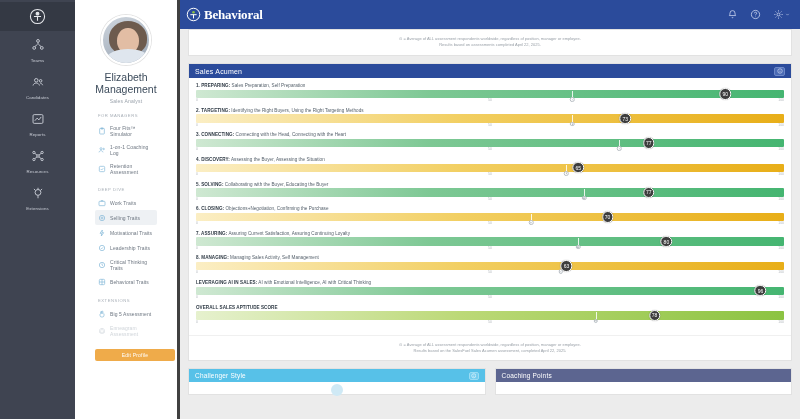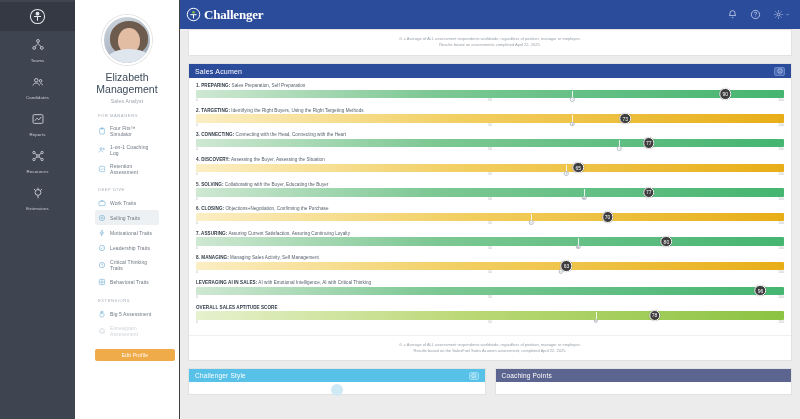--- a/index.html
+++ b/index.html
@@ -24,21 +24,21 @@
   .rail-item {
     width: 75px; padding: 7px 0 5px; display: flex; flex-direction: column;
     align-items: center; gap: 2px; cursor: pointer;
   }
   .rail-item svg { width: 14px; height: 14px; }
   .rail-item .lbl { color: #c9cdd6; font-size: 4.4px; letter-spacing: .1px; }
 
   
   .profile {
     width: 105px; flex: 0 0 105px; background: #ffffff;
-    border-right: 1px solid #404040; padding: 10px 20px 0; position: relative;
+    border-right: 3px solid #404040; padding: 10px 20px 0; position: relative;
   }
   .avatar {
     width: 50px; height: 50px; border-radius: 50%; margin: 5px auto 0;
     background: linear-gradient(160deg,#cfd6de 0%,#b7c0cb 45%,#9aa6b4 100%);
     border: 2px solid #fff; box-shadow: 0 0 0 1px #e3e3e3; overflow: hidden;
     position: relative;
   }
   .avatar .hair { position:absolute; left:6px; top:4px; width:38px; height:34px;
      border-radius:50% 50% 44% 44%; background:#6d5b4e; }
   .avatar .face { position:absolute; left:14px; top:11px; width:22px; height:26px;
@@ -344,21 +344,21 @@
   <div class="right">
     <div class="topbar">
       <div class="brand">
         <span class="bmark">
           <svg viewBox="0 0 24 24" fill="none" stroke="#ffffff" stroke-width="1.6">
             <circle cx="12" cy="12" r="10"></circle>
               <circle cx="12" cy="8.2" r="2" fill="#8cc342" stroke="none"></circle>
             <path d="M7 12.3h10M12 12.3v6" stroke="#ffffff"></path>
           </svg>
         </span>
-        <span class="btxt">Challenger</span>
+        <span class="btxt">Behavioral</span>
       </div>
       <div class="topicons">
         <span class="ti">
           <svg viewBox="0 0 24 24" fill="none" stroke="currentColor" stroke-width="1.7">
               <path d="M6.5 9a5.5 5.5 0 0 1 11 0c0 4 1.4 5.3 1.4 5.3H5.1S6.5 13 6.5 9z"></path>
               <path d="M10.3 18a1.9 1.9 0 0 0 3.4 0"></path>
             </svg>
         </span>
         <span class="ti">
           <svg viewBox="0 0 24 24" fill="none" stroke="currentColor" stroke-width="1.7">

